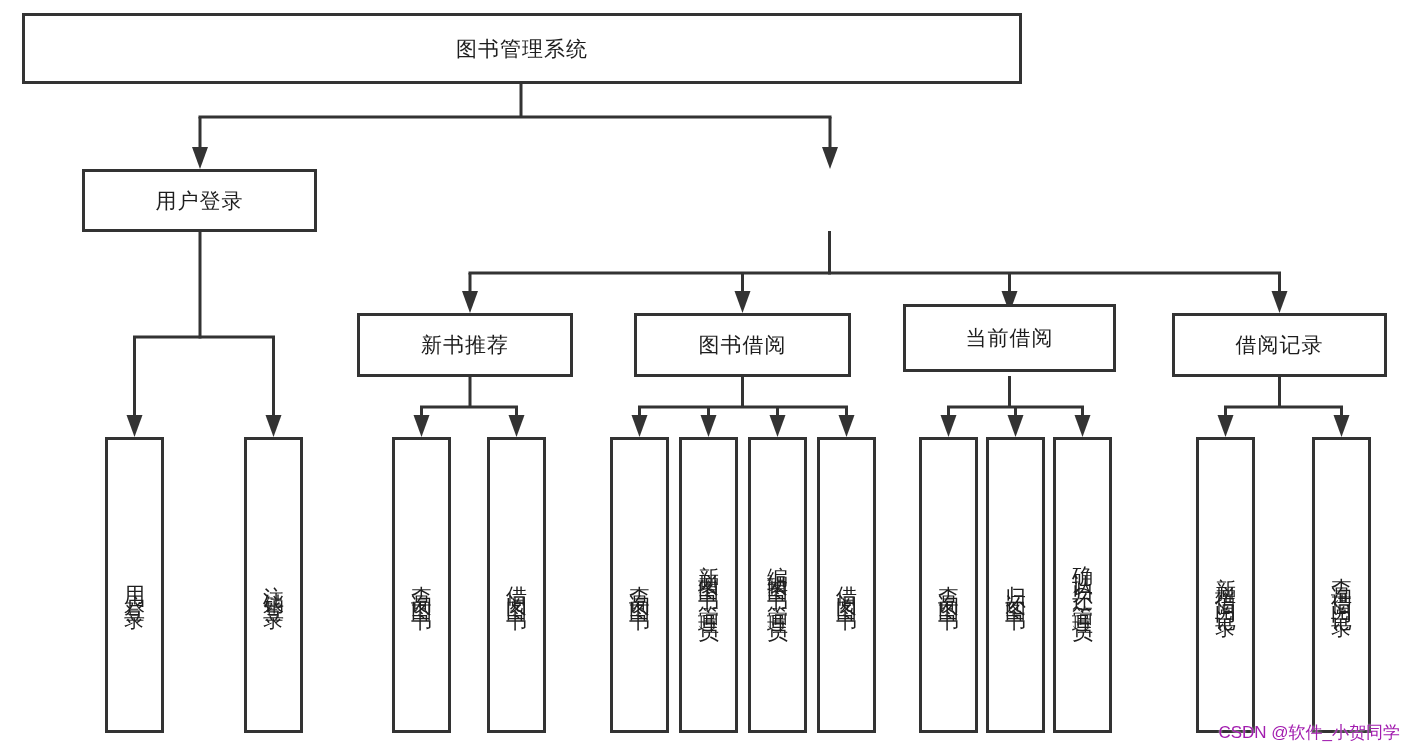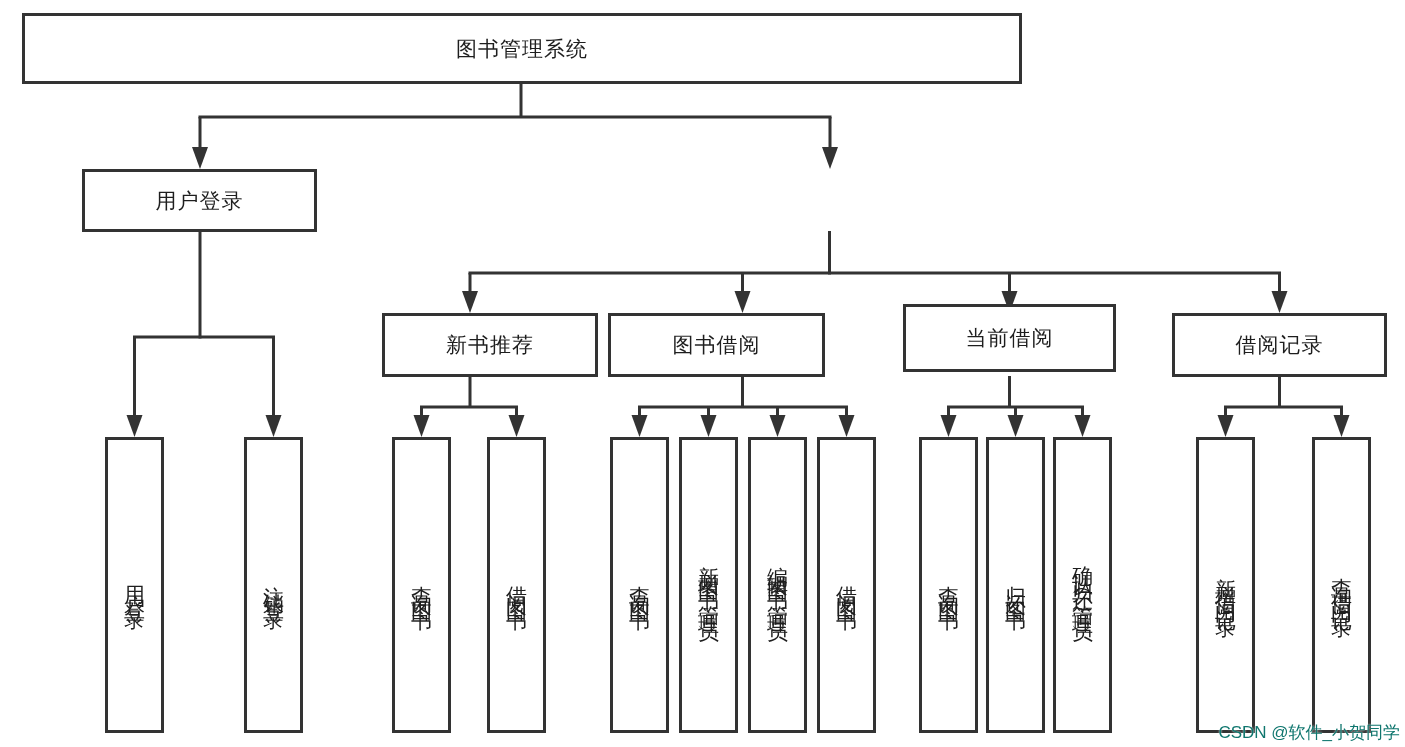--- a/index.html
+++ b/index.html
@@ -47,21 +47,21 @@
     font-size: 21px;
     line-height: 1.15;
     letter-spacing: 8px;
     color: #1e1e1e;
   }
   .watermark {
     position: absolute;
     right: 5px;
     bottom: 3px;
     font-size: 17px;
-    color: #0f766e;
+    color: #a21caf;
     text-shadow: 0 0 2px #ffffff;
     z-index: 6;
     white-space: nowrap;
   }
 </style>
 </head>
 <body>
 
 <div class="canvas">
 
@@ -112,24 +112,24 @@
   </svg>
 
   <div class="node" style="left:22px;top:13px;width:1000px;height:71px">
     <span class="label">图书管理系统</span>
   </div>
 
   <div class="node" style="left:82px;top:169px;width:235px;height:63px">
     <span class="label">用户登录</span>
   </div>
 
-  <div class="node" style="left:382px;top:313px;width:216px;height:64px">
+  <div class="node" style="left:357px;top:313px;width:216px;height:64px">
     <span class="label">新书推荐</span>
   </div>
-  <div class="node" style="left:608px;top:313px;width:217px;height:64px">
+  <div class="node" style="left:634px;top:313px;width:217px;height:64px">
     <span class="label">图书借阅</span>
   </div>
   <div class="node" style="left:903px;top:304px;width:213px;height:68px">
     <span class="label">当前借阅</span>
   </div>
   <div class="node" style="left:1172px;top:313px;width:215px;height:64px">
     <span class="label">借阅记录</span>
   </div>
 
   <div class="node leaf" style="left:105px">

